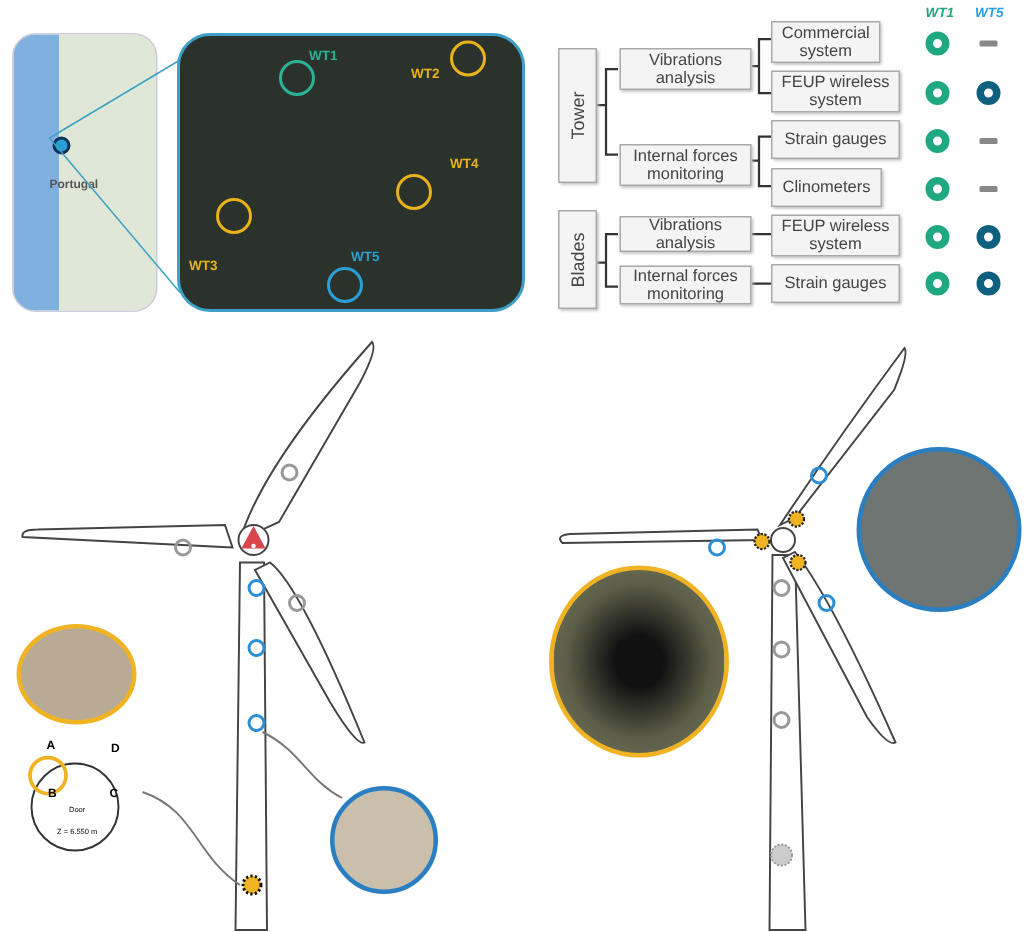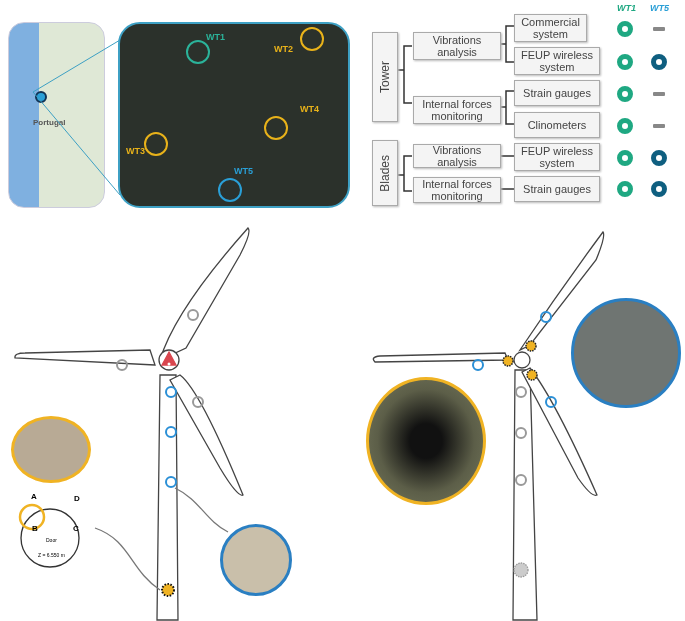--- a/index.html
+++ b/index.html
@@ -27,21 +27,21 @@
 <svg class="abs" style="left:0;top:0" width="130" height="215">
  <line x1="33" y1="92" x2="120" y2="40" stroke="#3da0c4" stroke-width="1"></line>
  <line x1="33" y1="92" x2="120" y2="195" stroke="#3da0c4" stroke-width="1"></line>
 </svg>
 <div class="abs sat">
  <div class="ring" style="left:66px;top:16px;border-color:#2bb39a"></div>
  <div class="wt" style="left:86px;top:8px;color:#2bb39a">WT1</div>
  <div class="ring" style="left:180px;top:3px;border-color:#e8b21a"></div>
  <div class="wt" style="left:154px;top:20px;color:#e8b21a">WT2</div>
  <div class="ring" style="left:24px;top:108px;border-color:#e8b21a"></div>
- <div class="wt" style="left:6px;top:122px;color:#e8b21a">WT3</div>
+ <div class="wt" style="left:6px;top:148px;color:#e8b21a">WT3</div>
  <div class="ring" style="left:144px;top:92px;border-color:#e8b21a"></div>
  <div class="wt" style="left:180px;top:80px;color:#e8b21a">WT4</div>
  <div class="ring" style="left:98px;top:154px;border-color:#2a9fd6"></div>
  <div class="wt" style="left:114px;top:142px;color:#2a9fd6">WT5</div>
 </div>
 
 <div class="hdr" style="left:617px;top:3px;color:#1fa882">WT1</div>
 <div class="hdr" style="left:650px;top:3px;color:#2a9fd6">WT5</div>
 <svg class="abs" style="left:360px;top:0" width="250" height="215" fill="none" stroke="#333" stroke-width="1.5">
  <path d="M38 70 H44 V46 H52 M44 70 V103 H52"></path>
@@ -56,21 +56,21 @@
 <div class="box" style="left:372px;top:140px;width:26px;height:66px">
     <span class="vert">Blades</span>
   </div>
 <div class="box" style="left:413px;top:32px;width:88px;height:28px">Vibrations analysis</div>
 <div class="box" style="left:413px;top:96px;width:88px;height:28px">Internal forces monitoring</div>
 <div class="box" style="left:413px;top:144px;width:88px;height:24px">Vibrations analysis</div>
 <div class="box" style="left:413px;top:177px;width:88px;height:26px">Internal forces monitoring</div>
 <div class="box" style="left:514px;top:14px;width:73px;height:28px">Commercial system</div>
 <div class="box" style="left:514px;top:47px;width:86px;height:28px">FEUP wireless system</div>
 <div class="box" style="left:514px;top:80px;width:86px;height:26px">Strain gauges</div>
-<div class="box" style="left:514px;top:112px;width:86px;height:26px">Clinometers</div>
+<div class="box" style="left:514px;top:112px;width:74px;height:26px">Clinometers</div>
 <div class="box" style="left:514px;top:143px;width:86px;height:28px">FEUP wireless system</div>
 <div class="box" style="left:514px;top:176px;width:86px;height:26px">Strain gauges</div>
 
 <div class="dot" style="left:617px;top:21px;border-color:#1fa882"></div>
 <div class="dot" style="left:617px;top:54px;border-color:#1fa882"></div>
 <div class="dot" style="left:617px;top:86px;border-color:#1fa882"></div>
 <div class="dot" style="left:617px;top:118px;border-color:#1fa882"></div>
 <div class="dot" style="left:617px;top:150px;border-color:#1fa882"></div>
 <div class="dot" style="left:617px;top:181px;border-color:#1fa882"></div>
 <div class="dash" style="left:653px;top:27px"></div>

